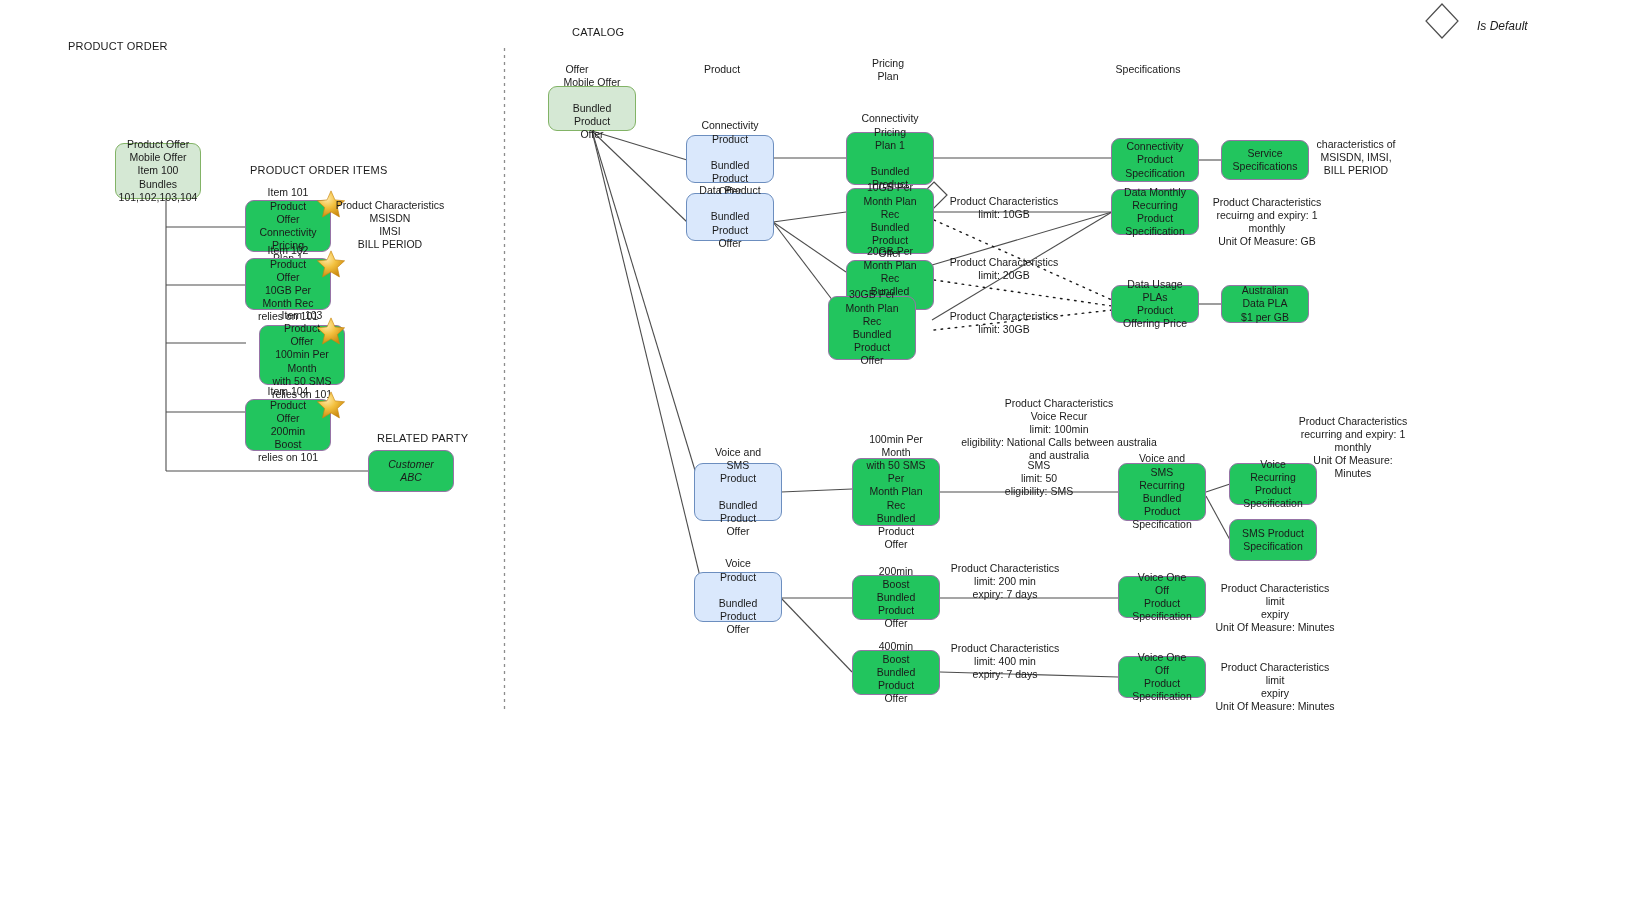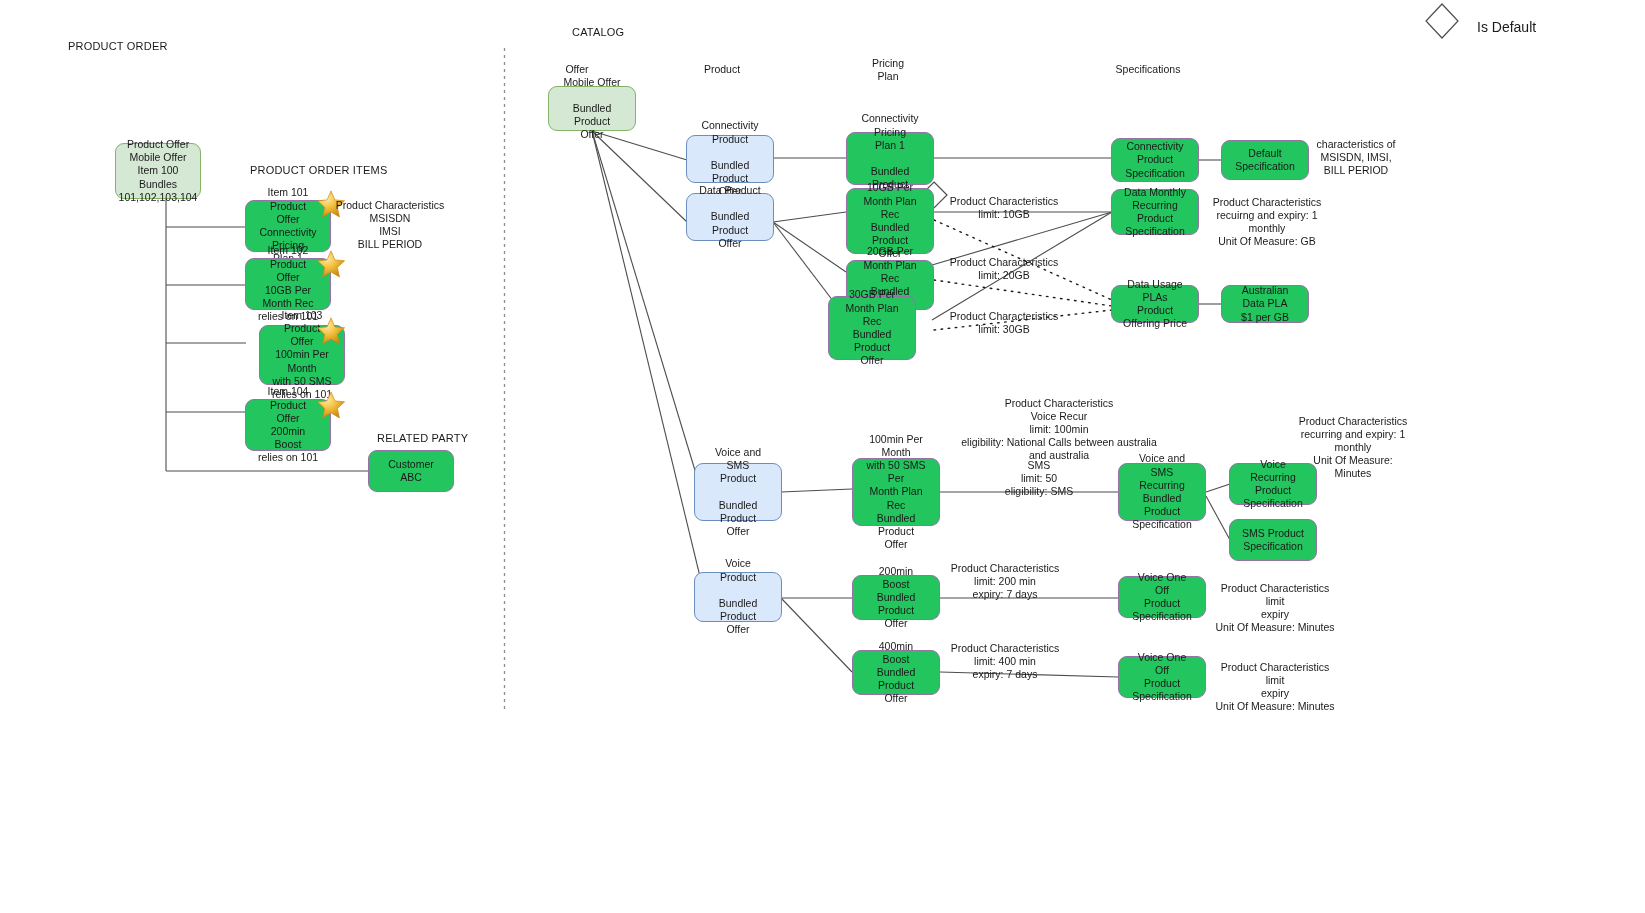--- a/index.html
+++ b/index.html
@@ -56,23 +56,24 @@
   .annot{
     position:absolute;
     font-size:10.5px;
     line-height:13px;
     color:#1a1a1a;
     text-align:center;
     white-space:pre-line;
   }
   .legend-label{
     position:absolute;
-    font-size:14px;
+    font-size:12px;
     color:#1a1a1a;
     white-space:nowrap;
+    font-style:italic;
   }
   .star{
     position:absolute;
     width:30px;height:30px;
   }
 </style>
 </head>
 <body>
 
 <div id="canvas">
@@ -165,21 +166,21 @@
   <div class="node purple" style="left:245px;top:325px;width:86px;height:60px;margin-left:14px;">Item 103
 Product Offer
 100min Per Month
 with 50 SMS
 relies on 101</div>
   <div class="node purple" style="left:245px;top:399px;width:86px;height:52px;">Item 104
 Product Offer
 200min Boost
 relies on 101</div>
 
-  <div class="node purple" style="left:368px;top:450px;width:86px;height:42px;">Customer ABC</div>
+  <div class="node purple" style="left:368px;top:450px;width:86px;height:42px;font-style:italic;">Customer ABC</div>
 
   <svg class="star" style="left:316px;top:189px;" viewBox="0 0 32 32">
     <polygon points="16,2 20.2,11.6 30.5,12.6 22.8,19.6 25,29.8 16,24.4 7,29.8 9.2,19.6 1.5,12.6 11.8,11.6" fill="url(#starGrad)" stroke="#c8860d" stroke-width="0.7"></polygon>
   </svg>
   <svg class="star" style="left:316px;top:249px;" viewBox="0 0 32 32">
     <polygon points="16,2 20.2,11.6 30.5,12.6 22.8,19.6 25,29.8 16,24.4 7,29.8 9.2,19.6 1.5,12.6 11.8,11.6" fill="url(#starGrad)" stroke="#c8860d" stroke-width="0.7"></polygon>
   </svg>
   <svg class="star" style="left:316px;top:316px;" viewBox="0 0 32 32">
     <polygon points="16,2 20.2,11.6 30.5,12.6 22.8,19.6 25,29.8 16,24.4 7,29.8 9.2,19.6 1.5,12.6 11.8,11.6" fill="url(#starGrad)" stroke="#c8860d" stroke-width="0.7"></polygon>
   </svg>
@@ -239,21 +240,21 @@
 Offer</div>
   <div class="node purple" style="left:852px;top:575px;width:88px;height:45px;">200min Boost
 Bundled Product
 Offer</div>
   <div class="node purple" style="left:852px;top:650px;width:88px;height:45px;">400min Boost
 Bundled Product
 Offer</div>
 
   <div class="node purple" style="left:1111px;top:138px;width:88px;height:44px;">Connectivity Product
 Specification</div>
-  <div class="node purple" style="left:1221px;top:140px;width:88px;height:40px;">Default Specification</div>
+  <div class="node purple" style="left:1221px;top:140px;width:88px;height:40px;">Service Specifications</div>
   <div class="node purple" style="left:1111px;top:189px;width:88px;height:46px;">Data Monthly
 Recurring Product
 Specification</div>
   <div class="node purple" style="left:1111px;top:285px;width:88px;height:38px;">Data Usage PLAs
 Product Offering Price</div>
   <div class="node purple" style="left:1221px;top:285px;width:88px;height:38px;">Australian Data PLA
 $1 per GB</div>
   <div class="node purple" style="left:1118px;top:463px;width:88px;height:58px;">Voice and SMS
 Recurring
 Bundled Product

